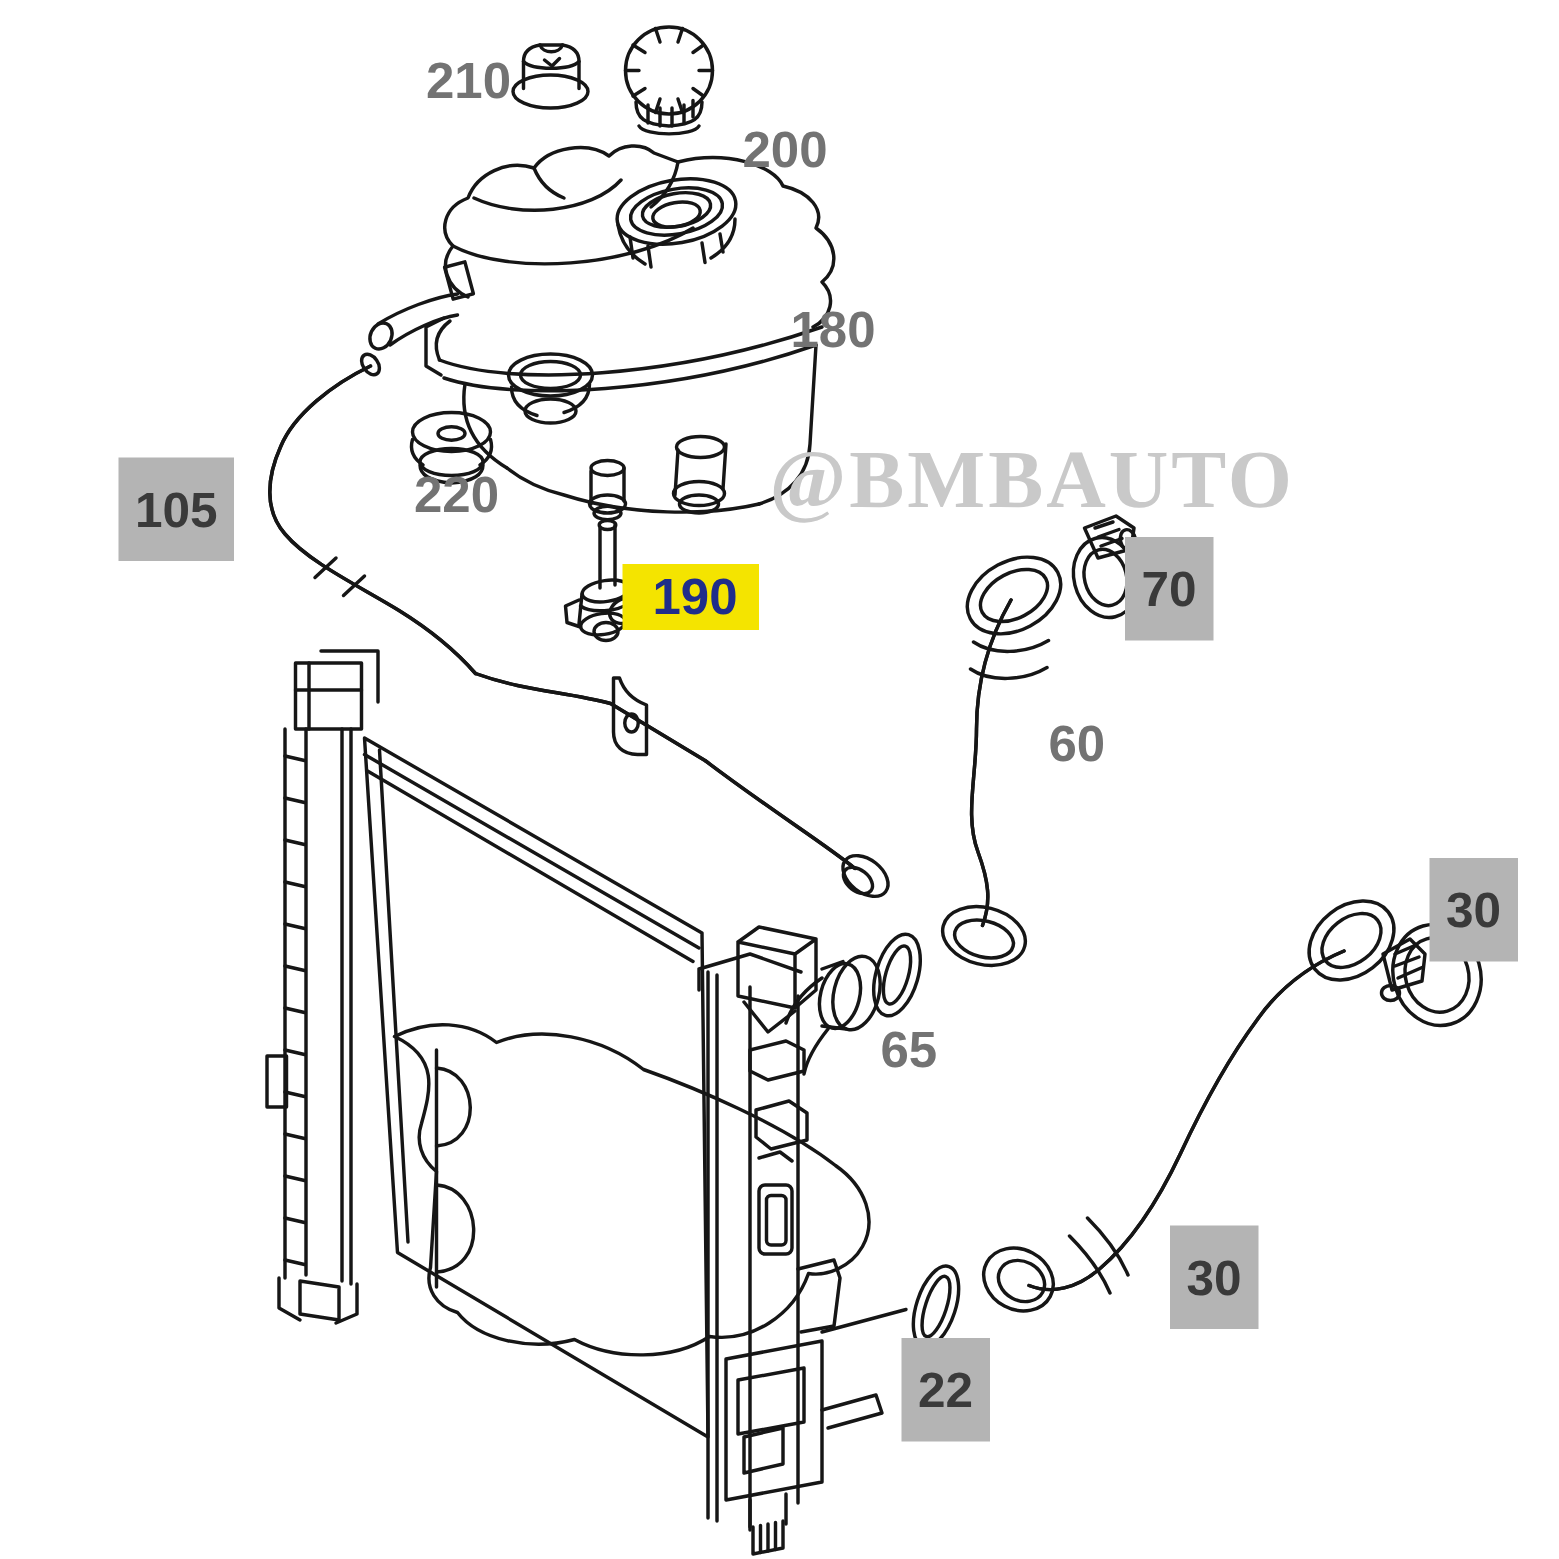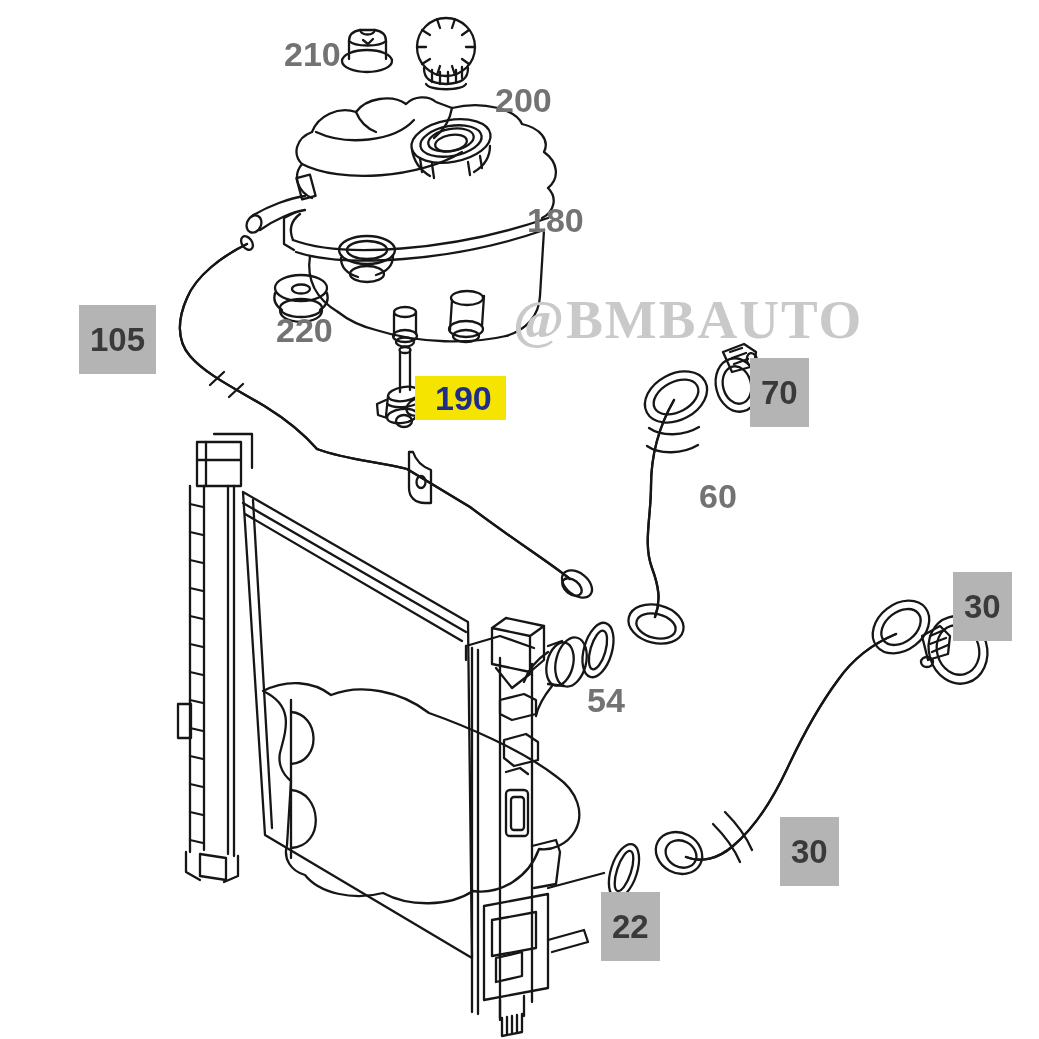--- a/index.html
+++ b/index.html
@@ -198,17 +198,17 @@
 
 <div class="lbl plain" style="left:284px;top:37px;">210</div>
 <div class="lbl plain" style="left:495px;top:35px;margin-top:48px;">200</div>
 <div class="lbl plain" style="left:527px;top:203px;text-align:right;">180</div>
 <div class="lbl gray" style="left:79px;top:305px;">105</div>
 <div class="lbl plain" style="left:276px;top:313px;">220</div>
 <div class="lbl yellow" style="left:415px;top:376px;">190</div>
 <div class="lbl gray" style="left:750px;top:358px;">70</div>
 <div class="lbl plain" style="left:699px;top:479px;">60</div>
 <div class="lbl gray" style="left:941px;top:572px;margin-left:12px;">30</div>
-<div class="lbl plain" style="left:587px;top:683px;">54</div>
+<div class="lbl plain" style="left:587px;top:683px;">65</div>
 <div class="lbl gray" style="left:780px;top:817px;">30</div>
 <div class="lbl gray" style="left:601px;top:892px;">22</div>
 
 </div>
 
 </body></html>

